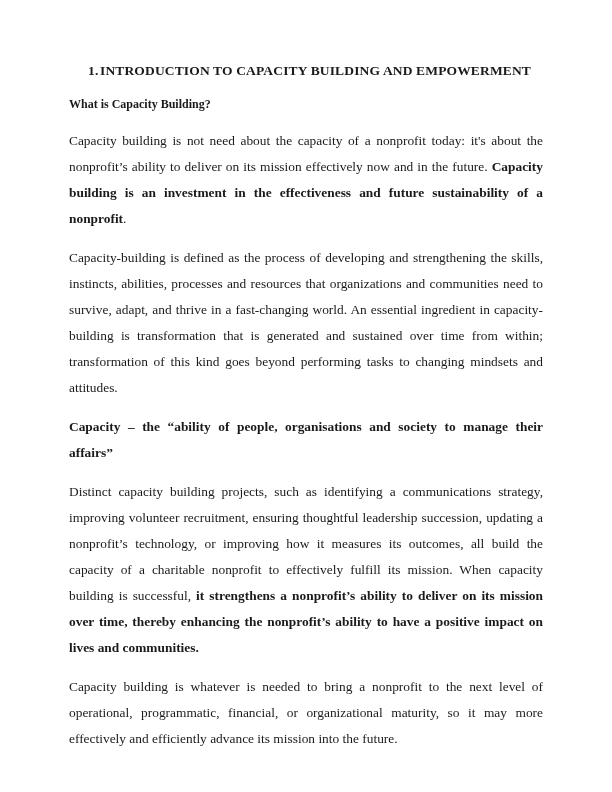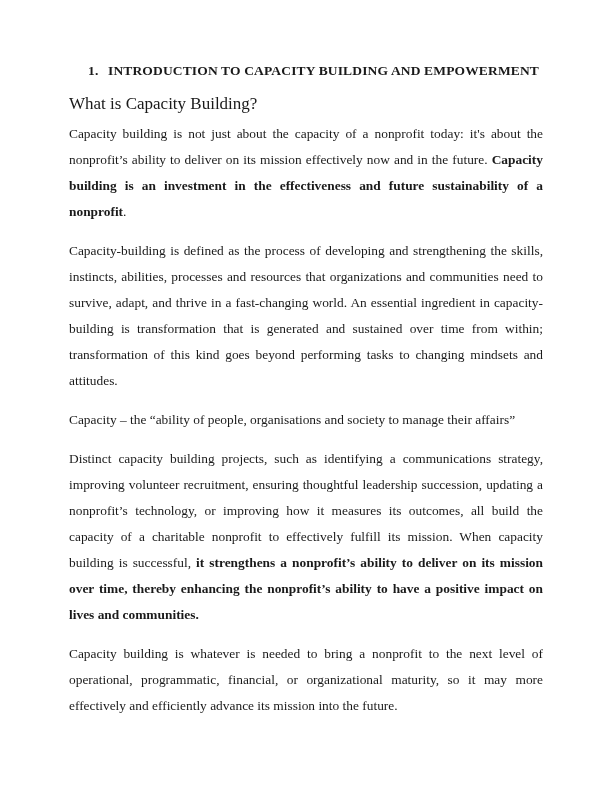--- a/index.html
+++ b/index.html
@@ -33,59 +33,60 @@
     padding-left: 19px;
     letter-spacing: 0.15px;
     white-space: nowrap;
   }
   .heading-1 .num {
     position: absolute;
     left: 19px;
     top: 0;
   }
   .heading-1 .htext {
-    margin-left: 20px;
+    margin-left: 12px;
     display: inline-block;
   }
   .heading-2 {
-    font-size: 17px;
-    font-weight: normal;
+    font-size: 12px;
+    font-weight: bold;
     line-height: 20px;
-    margin: 0 0 7px 0;
+    margin: 0 0 14px 0;
   }
   p.body {
     font-size: 13.4px;
     line-height: 26px;
     margin: 0 0 13px 0;
     text-align: justify;
     text-justify: inter-word;
     -webkit-hyphens: none;
     hyphens: none;
   }
   p.body b {
     font-weight: bold;
   }
   .spacer-quote {
     margin-bottom: 13px;
+    font-weight: bold;
   }
 </style>
 </head>
 <body>
 
 <div class="page">
   <div class="content">
 
     <div class="heading-1">
       <span class="num">1.</span>
       <span class="htext">INTRODUCTION TO CAPACITY BUILDING AND EMPOWERMENT</span>
     </div>
 
     <div class="heading-2">What is Capacity Building?</div>
 
-    <p class="body"><span>Capacity building is not just about the capacity of a nonprofit today: it's about the nonprofit’s ability to deliver on its mission effectively now and in the future. </span><b>Capacity building is an investment in the effectiveness and future sustainability of a nonprofit</b><span>.</span></p>
+    <p class="body"><span>Capacity building is not need about the capacity of a nonprofit today: it's about the nonprofit’s ability to deliver on its mission effectively now and in the future. </span><b>Capacity building is an investment in the effectiveness and future sustainability of a nonprofit</b><span>.</span></p>
 
 
     <p class="body">Capacity-building is defined as the process of developing and strengthening the skills, instincts, abilities, processes and resources that organizations and communities need to survive, adapt, and thrive in a fast-changing world. An essential ingredient in capacity-building is transformation that is generated and sustained over time from within; transformation of this kind goes beyond performing tasks to changing mindsets and attitudes.</p>
 
     <p class="body spacer-quote">Capacity – the “ability of people, organisations and society to manage their affairs”</p>
 
     <p class="body"><span>Distinct capacity building projects, such as identifying a communications strategy, improving volunteer recruitment, ensuring thoughtful leadership succession, updating a nonprofit’s technology, or improving how it measures its outcomes, all build the capacity of a charitable nonprofit to effectively fulfill its mission. When capacity building is successful, </span><b>it strengthens a nonprofit’s ability to deliver on its mission over time, thereby enhancing the nonprofit’s ability to have a positive impact on lives and communities.</b></p>
 
     <p class="body">Capacity building is whatever is needed to bring a nonprofit to the next level of operational, programmatic, financial, or organizational maturity, so it may more effectively and efficiently advance its mission into the future.</p>
 

